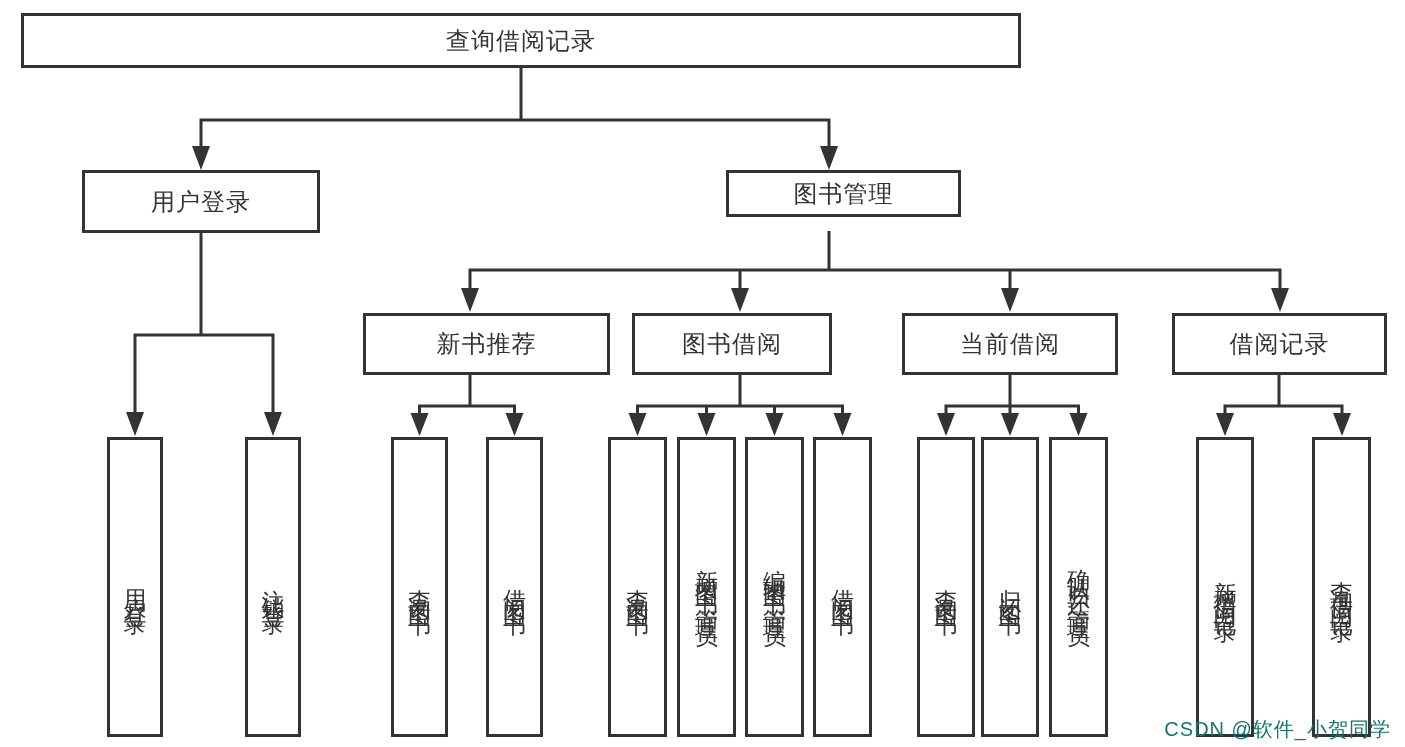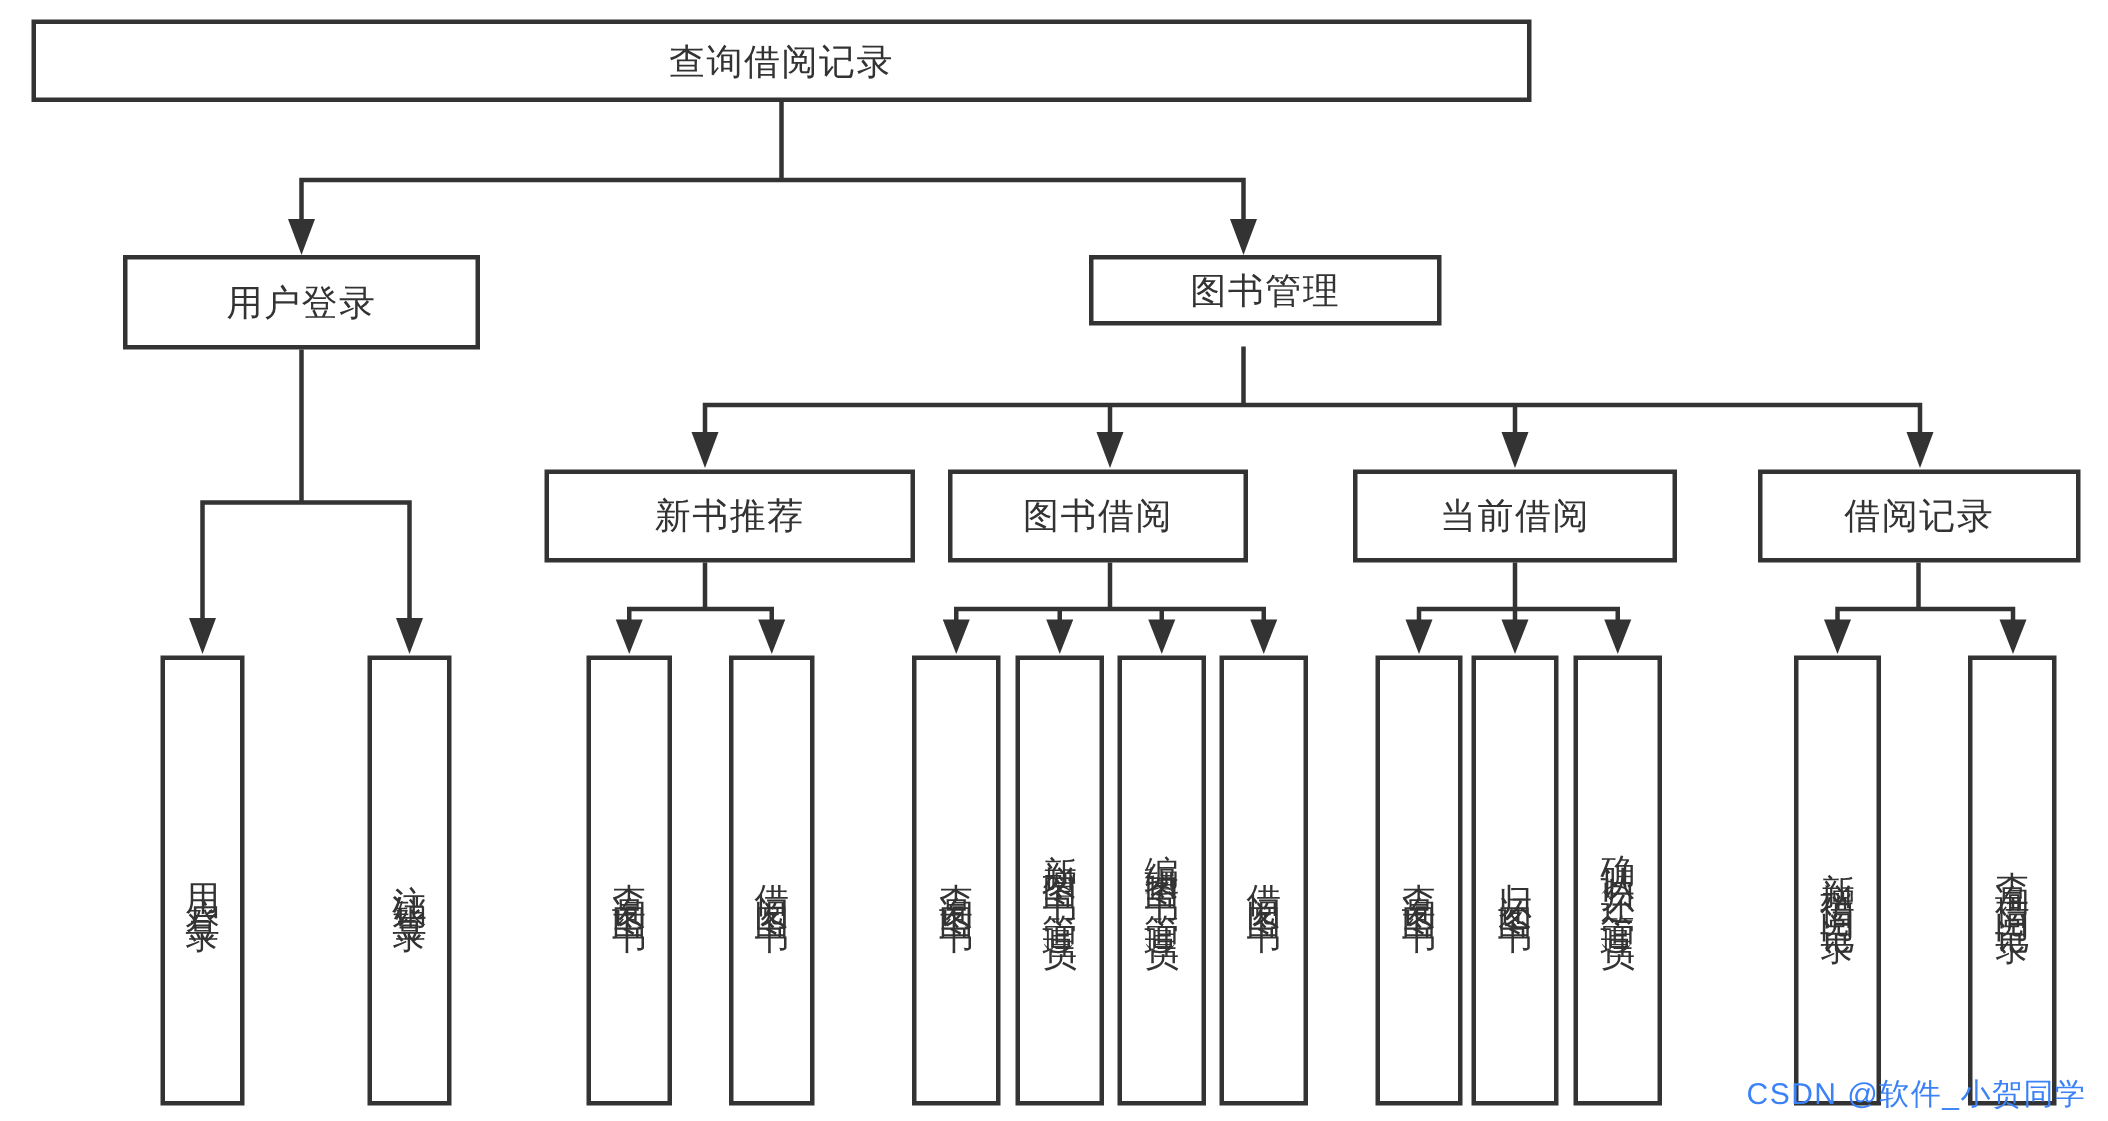--- a/index.html
+++ b/index.html
@@ -47,21 +47,21 @@
     writing-mode: vertical-rl;
     text-orientation: mixed;
     letter-spacing: 8px;
     white-space: nowrap;
   }
   .watermark {
     position: absolute;
     right: 14px;
     bottom: 4px;
     font-size: 20px;
-    color: #3b82f6;
+    color: #0f766e;
     letter-spacing: 1px;
     z-index: 3;
     white-space: nowrap;
     margin-top: 14px;
   }
 </style>
 </head>
 <body>
 
 <div id="canvas">

